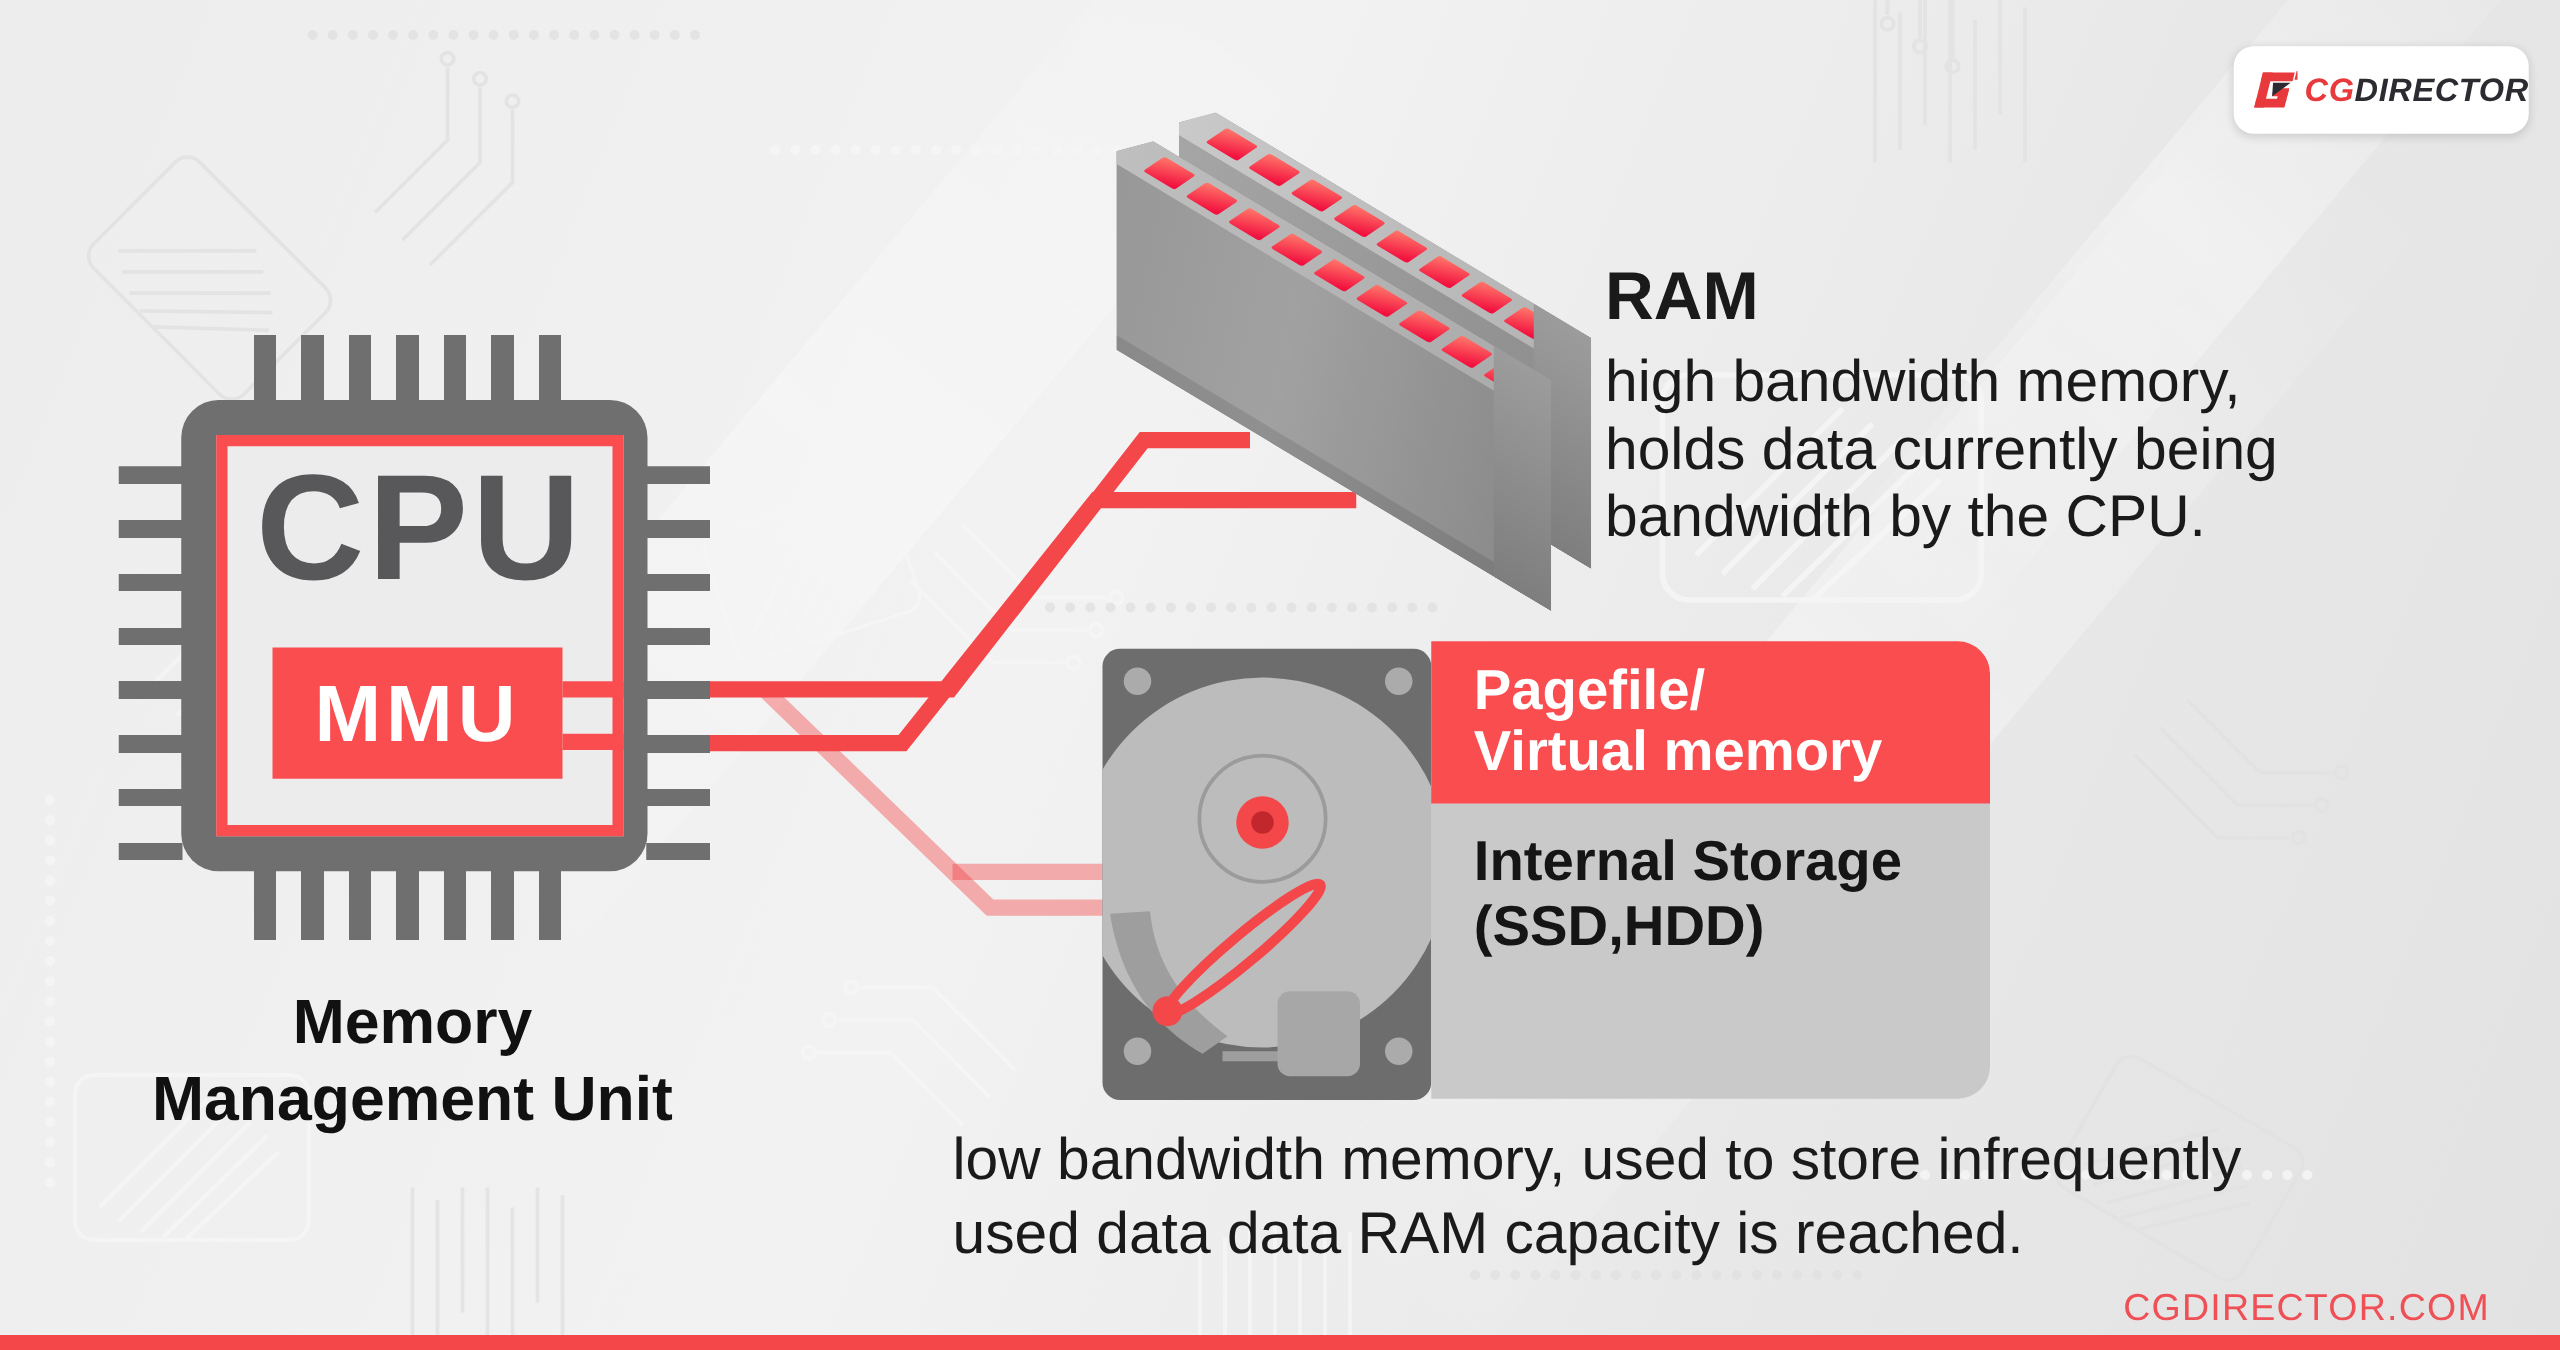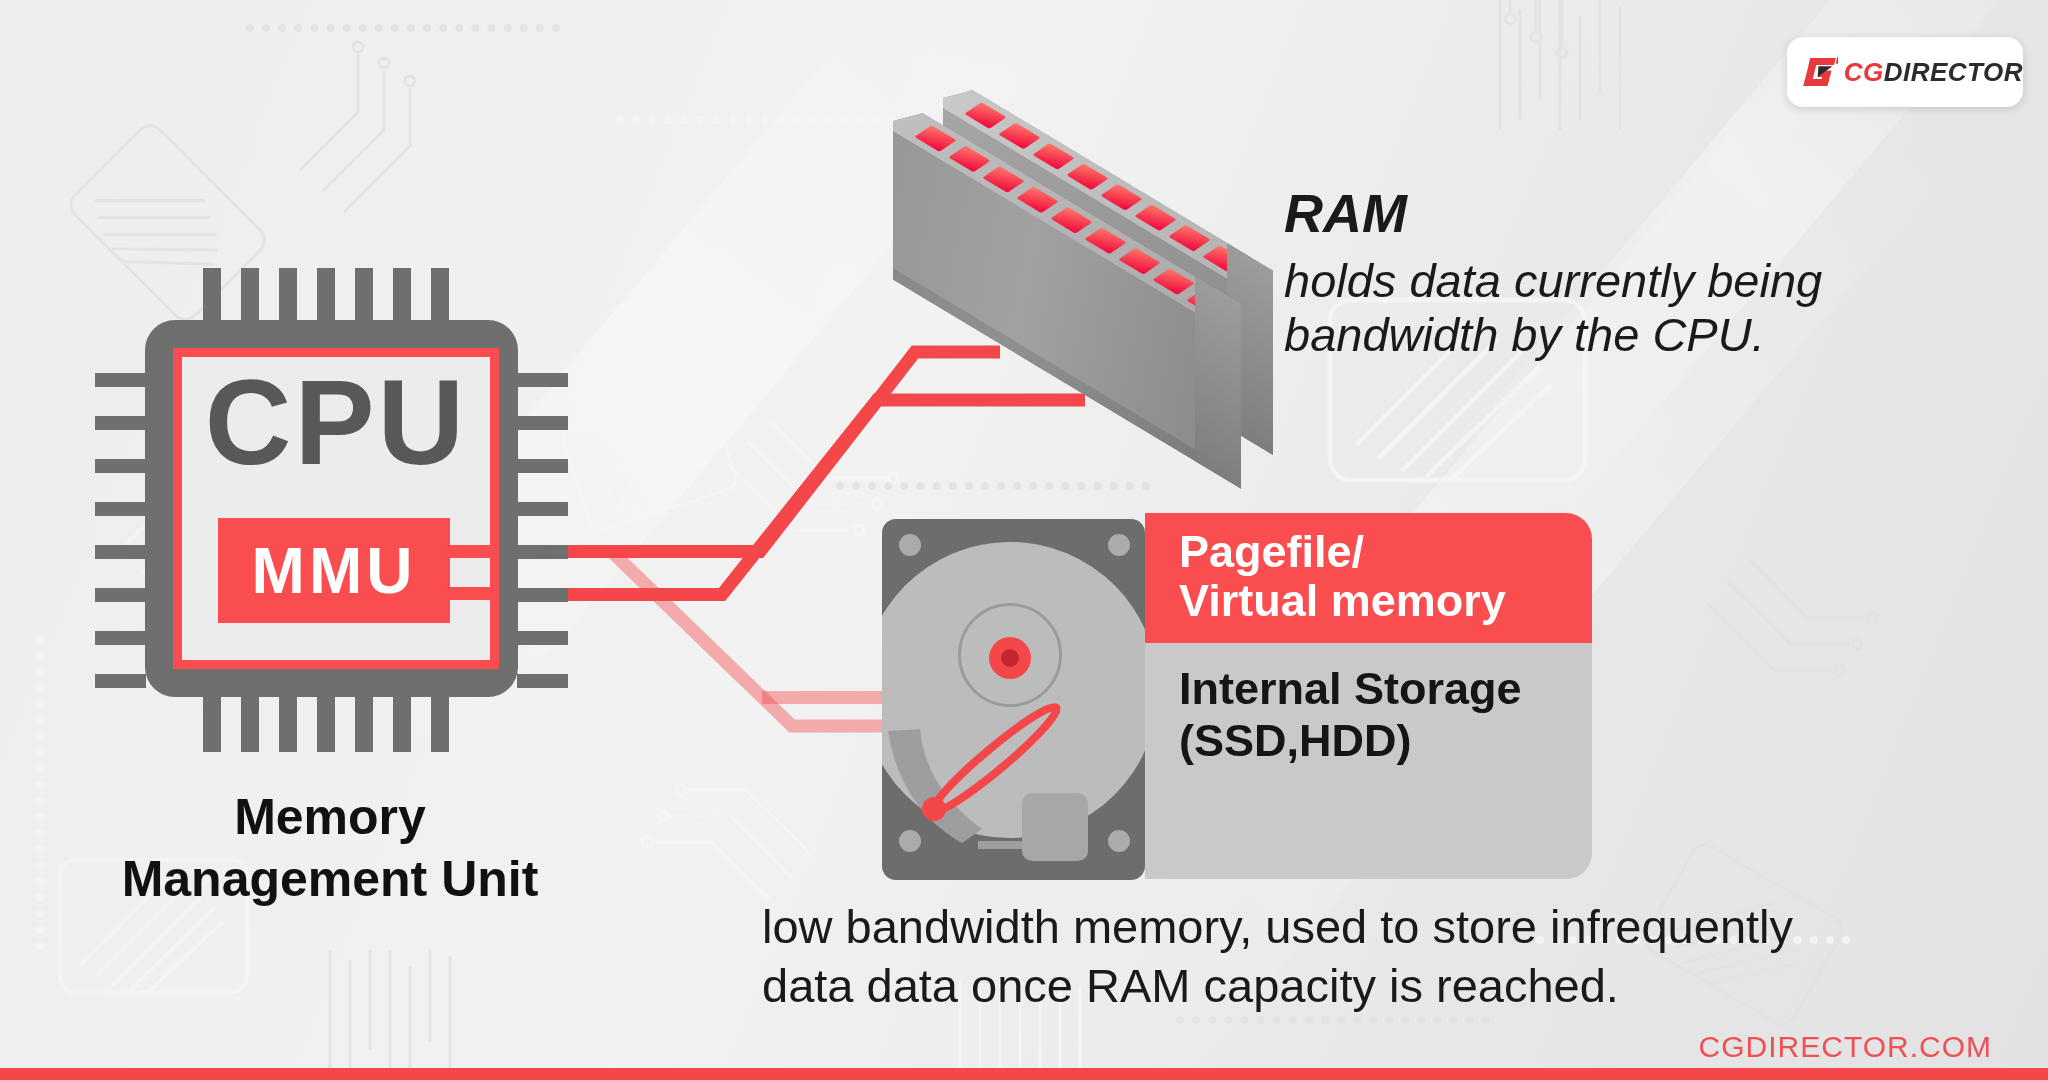--- a/index.html
+++ b/index.html
@@ -37,21 +37,21 @@
   #mmu-caption{position:absolute;left:30px;top:786px;width:600px;text-align:center;font-size:50px;line-height:62px;font-weight:700;color:#111111;}
   
   .stick{position:absolute;width:348px;height:185px;transform:skewY(31deg);transform-origin:0 0;overflow:hidden;clip-path:polygon(0 26px,30px 0,100% 0,100% 100%,0 100%);box-shadow:inset 0 -12px 0 rgba(0,0,0,.10);}
   #stick-back{left:943px;top:72px;width:330px;background:linear-gradient(100deg,#a6a6a6 0%,#9a9a9a 45%,#8b8b8b 100%);}
   #stick-front{left:893px;top:95px;background:linear-gradient(100deg,#979797 0%,#a1a1a1 40%,#868686 100%);}
   .chip-strip{position:absolute;left:0;top:0;right:0;height:36px;display:flex;align-items:center;gap:9px;padding-left:30px;}
   #stick-back .chip-strip{background:linear-gradient(90deg,#c9c9c9,#b2b2b2);}
   #stick-front .chip-strip{background:linear-gradient(90deg,#bfbfbf,#a9a9a9);}
   .ram-chip{width:25px;height:22px;flex:0 0 auto;transform:skewX(-38deg);background:linear-gradient(150deg,#ff7468 5%,#f2103f 90%);border-radius:2px;}
   .endcap{position:absolute;right:0;top:0;width:46px;height:100%;background:linear-gradient(180deg,#9c9c9c,#7e7e7e);}
-  #ram-text{position:absolute;left:1284px;top:184px;color:#1a1a1a;font-style:italic;}
+  #ram-text{position:absolute;left:1284px;top:208px;color:#1a1a1a;}
   #ram-title{font-size:54px;line-height:58px;font-weight:700;}
   #ram-desc{margin-top:12px;font-size:47px;line-height:54px;font-weight:400;}
   
   #hdd{position:absolute;left:882px;top:519px;width:263px;height:361px;background:#6D6D6D;border-radius:14px;overflow:hidden;}
   #hdd-platter{position:absolute;left:-20px;top:23px;width:296px;height:296px;border-radius:50%;background:#BCBCBC;}
   #hdd-ring{position:absolute;left:76px;top:84px;width:104px;height:104px;border:3px solid #9B9B9B;border-radius:50%;box-sizing:border-box;}
   #hdd-hub{position:absolute;left:107px;top:118px;width:42px;height:42px;border-radius:50%;background:#F4474A;}
   #hdd-hub-dot{position:absolute;left:119px;top:130px;width:18px;height:18px;border-radius:50%;background:#C1272D;}
   .screw{position:absolute;width:22px;height:22px;border-radius:50%;background:#ABABAB;}
   #screw1{left:17px;top:15px;} #screw2{left:226px;top:15px;} #screw3{left:17px;top:311px;} #screw4{left:226px;top:311px;}
@@ -167,20 +167,21 @@
         <i class="ram-chip"></i>
         <i class="ram-chip"></i>
         <i class="ram-chip"></i>
     </div>
     <div class="endcap"></div>
   </div>
 
   <div id="ram-text">
     <div id="ram-title">RAM</div>
     <div id="ram-desc">
+      <div>high bandwidth memory,</div>
       <div>holds data currently being</div>
       <div>bandwidth by the CPU.</div>
     </div>
   </div>
 
   <div id="hdd">
     <div id="hdd-platter"></div>
     <div id="hdd-ring"></div>
     <div id="hdd-hub"></div>
     <div id="hdd-hub-dot"></div>
@@ -201,21 +202,21 @@
     <div>Pagefile/</div>
     <div>Virtual memory</div>
   </div>
   <div id="panel-body">
     <div>Internal Storage</div>
     <div>(SSD,HDD)</div>
   </div>
 
   <div id="bottom-caption">
     <div>low bandwidth memory, used to store infrequently</div>
-    <div>data data once RAM capacity is reached.</div>
+    <div>used data data RAM capacity is reached.</div>
   </div>
 
   <div id="site-link">CGDIRECTOR.COM</div>
   <div id="footer-bar"></div>
 
   <div id="logo">
     <svg width="54" height="50" viewBox="0 0 64 52">
       <g transform="translate(8,0) skewX(-14)" fill="#E8393D">
         <rect x="14" y="4" width="40" height="11"></rect>
         <rect x="14" y="4" width="12" height="44"></rect>

